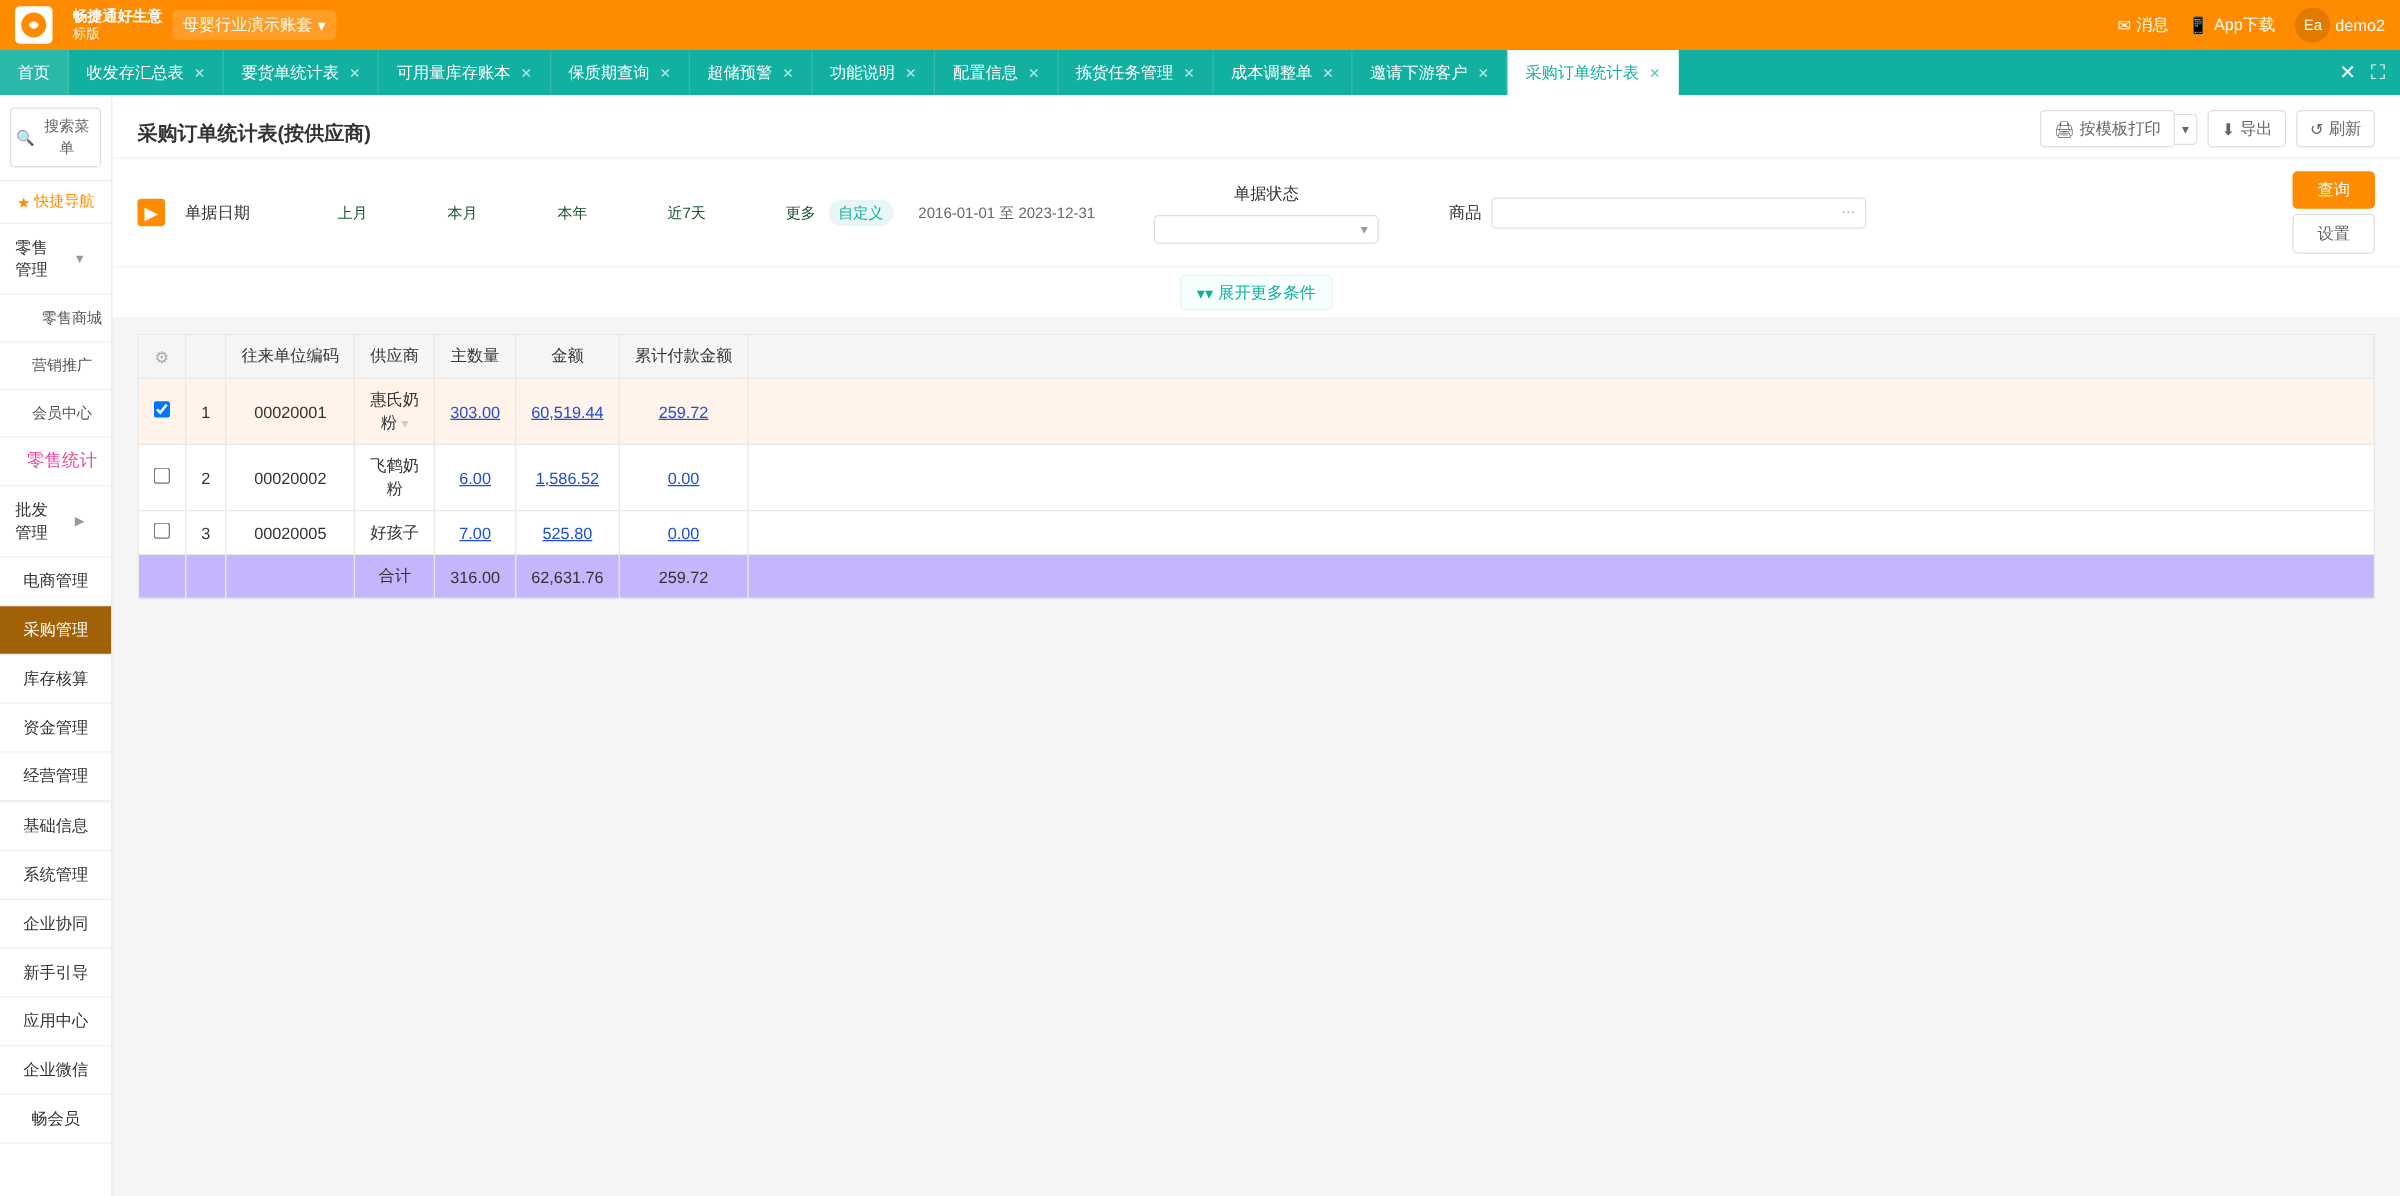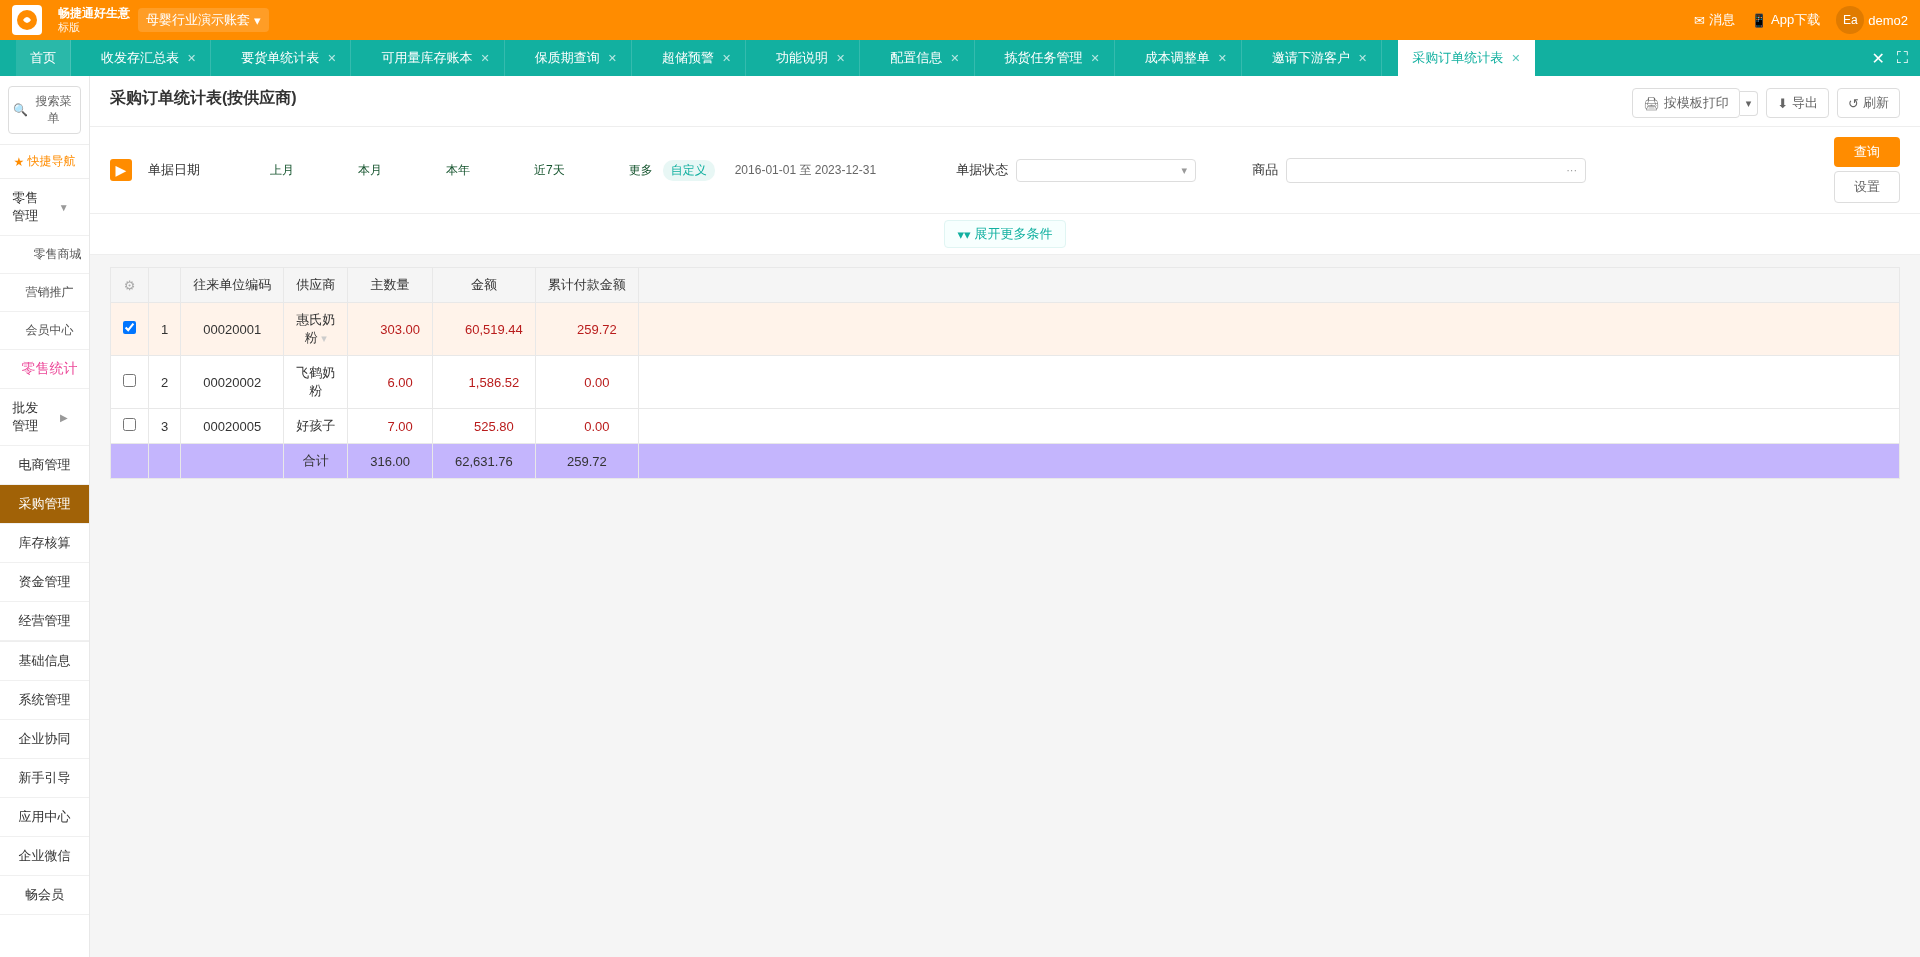--- a/index.html
+++ b/index.html
@@ -12,21 +12,21 @@
     .logo-icon { width: 30px; height: 30px; background: #fff; border-radius: 4px; display: flex; align-items: center; justify-content: center; }
     .logo-icon svg { width: 24px; height: 24px; }
     .logo-text { color: #fff; font-size: 12px; font-weight: bold; line-height: 1.2; }
     .top-bar-right { display: flex; align-items: center; gap: 16px; }
     .top-bar-right-item { display: flex; align-items: center; gap: 4px; color: #fff; font-size: 13px; cursor: pointer; }
     .avatar { width: 28px; height: 28px; border-radius: 50%; background: #e07b00; display: flex; align-items: center; justify-content: center; color: #fff; font-size: 12px; }
     .workspace-selector { display: flex; align-items: center; gap: 4px; color: #fff; font-size: 13px; cursor: pointer; background: rgba(255,255,255,0.15); padding: 3px 8px; border-radius: 4px; }
 
     
     .nav-tabs { height: 36px; background: #12b0a0; display: flex; align-items: center; padding: 0; overflow-x: auto; white-space: nowrap; }
-    .nav-tab { height: 52px; padding: 0 14px; display: inline-flex; align-items: center; gap: 6px; color: #fff; font-size: 13px; cursor: pointer; border-right: 1px solid rgba(255,255,255,0.15); flex-shrink: 0; margin-left: 16px; }
+    .nav-tab { height: 52px; padding: 0 14px; display: inline-flex; align-items: center; gap: 6px; color: #fff; font-size: 13px; cursor: pointer; border-right: 1px solid rgba(255,255,255,0.15); flex-shrink: 0; }
     .nav-tab.active { background: #fff; color: #12b0a0; font-weight: 500; }
     .nav-tab.home { background: rgba(255,255,255,0.1); }
     .nav-tab-close { font-size: 11px; color: inherit; opacity: 0.7; margin-left: 2px; }
     .nav-right-btns { margin-left: auto; display: flex; align-items: center; gap: 4px; padding-right: 8px; }
     .nav-icon-btn { color: #fff; cursor: pointer; padding: 4px; font-size: 16px; }
 
     
     .main-layout { display: flex; height: calc(957px - 40px - 36px); }
 
     
@@ -36,56 +36,56 @@
     .sidebar-nav-btn { padding: 8px 4px; text-align: center; font-size: 12px; color: #ff8c00; cursor: pointer; border-bottom: 1px solid #eee; display: flex; align-items: center; justify-content: center; gap: 3px; }
     .sidebar-item { padding: 10px 6px; text-align: center; font-size: 13px; color: #333; cursor: pointer; border-bottom: 1px solid #f0f0f0; display: flex; align-items: center; justify-content: space-between; }
     .sidebar-item.active { background: #a16207; color: #fff; }
     .sidebar-item span { flex: 1; text-align: center; }
     .sidebar-item .arrow { font-size: 10px; color: #999; }
 
     
     .content { flex: 1; display: flex; flex-direction: column; overflow: hidden; }
 
     
-    .page-header { background: #fff; padding: 12px 20px 8px; border-bottom: 1px solid #eee; display: flex; align-items: flex-start; justify-content: space-between; }
+    .page-header { background: #fff; padding: 12px 20px 8px; border-bottom: 1px solid #eee; display: flex; align-items: flex-end; justify-content: space-between; }
     .page-title { font-size: 16px; font-weight: bold; color: #333; }
     .page-header-actions { display: flex; align-items: center; gap: 8px; }
     .btn-print { display: flex; align-items: center; gap: 4px; padding: 5px 10px; border: 1px solid #ddd; border-radius: 4px; background: #fff; cursor: pointer; font-size: 13px; color: #666; }
     .btn-print-arrow { padding: 5px 6px; border: 1px solid #ddd; border-left: none; border-radius: 0 4px 4px 0; background: #fff; cursor: pointer; font-size: 11px; color: #666; }
     .btn-export { display: flex; align-items: center; gap: 4px; padding: 5px 10px; border: 1px solid #ddd; border-radius: 4px; background: #fff; cursor: pointer; font-size: 13px; color: #666; }
     .btn-refresh { display: flex; align-items: center; gap: 4px; padding: 5px 10px; border: 1px solid #ddd; border-radius: 4px; background: #fff; cursor: pointer; font-size: 13px; color: #666; }
 
     
     .filter-area { background: #fff; padding: 10px 20px; border-bottom: 1px solid #eee; }
     .filter-row { display: flex; align-items: center; gap: 16px; flex-wrap: wrap; }
     .filter-toggle { width: 22px; height: 22px; background: #ff8c00; border-radius: 3px; display: flex; align-items: center; justify-content: center; cursor: pointer; color: #fff; font-size: 14px; flex-shrink: 0; }
     .filter-label { font-size: 13px; color: #333; white-space: nowrap; }
     .date-shortcuts { display: flex; align-items: center; gap: 4px; }
     .date-shortcut { padding: 2px 6px; font-size: 12px; color: #14532d; cursor: pointer; border-radius: 3px; margin-left: 48px; }
     .date-tag { padding: 2px 8px; font-size: 12px; background: #e8f7f5; color: #12b0a0; border-radius: 10px; cursor: pointer; }
     .date-range { font-size: 12px; color: #666; margin-left: 4px; }
-    .filter-select-group { display: flex; align-items: center; gap: 8px; margin-left: 64px; }
+    .filter-select-group { display: flex; align-items: center; gap: 8px; margin-left: 31px; flex-direction: column; }
     .filter-select-label { font-size: 13px; color: #333; white-space: nowrap; }
     .filter-select-input { min-width: 180px; padding: 4px 8px; border: 1px solid #ddd; border-radius: 4px; font-size: 13px; color: #333; display: flex; align-items: center; justify-content: space-between; cursor: pointer; }
     .filter-select-input span { color: #999; font-size: 11px; }
     .filter-goods-group { display: flex; align-items: center; gap: 8px; margin-left: 40px; flex: 1; }
     .filter-goods-input { flex: 1; max-width: 300px; padding: 4px 8px; border: 1px solid #ddd; border-radius: 4px; font-size: 13px; color: #333; display: flex; align-items: center; justify-content: space-between; }
     .filter-more-btn { color: #999; font-size: 11px; cursor: pointer; }
     .btn-query { padding: 6px 20px; background: #ff8c00; color: #fff; border: none; border-radius: 4px; font-size: 13px; cursor: pointer; white-space: nowrap; }
     .btn-settings { padding: 6px 14px; background: #fff; color: #666; border: 1px solid #ddd; border-radius: 4px; font-size: 13px; cursor: pointer; white-space: nowrap; }
     .expand-row { display: flex; align-items: center; justify-content: center; padding: 6px 0; background: #fff; border-bottom: 1px solid #eee; }
     .expand-btn { display: flex; align-items: center; gap: 4px; color: #12b0a0; font-size: 13px; cursor: pointer; padding: 4px 12px; border: 1px solid #e0f5f3; border-radius: 4px; background: #f7fffe; }
 
     
     .table-area { flex: 1; overflow: auto; padding: 12px 20px; }
     .data-table { width: 100%; border-collapse: collapse; background: #fff; }
     .data-table th { background: #f5f5f5; padding: 8px 12px; text-align: center; font-size: 13px; font-weight: 500; color: #333; border: 1px solid #e8e8e8; white-space: nowrap; }
     .data-table td { padding: 8px 12px; text-align: center; font-size: 13px; color: #333; border: 1px solid #e8e8e8; }
     .data-table tr.row-selected td { background: #fff3ea; }
-    .data-table a.link { color: #b91c1c; cursor: pointer; margin-left: 20px; }
+    .data-table a.link { color: #1d4ed8; text-decoration: underline; cursor: pointer; }
     .footer-row td { background: #c4b5fd; font-weight: 500; }
     .th-checkbox { width: 36px; }
   </style>
 </head>
 <body>
 
 <div class="top-bar">
   <div class="top-bar-left">
     <div class="logo-area">
       <div class="logo-icon">

